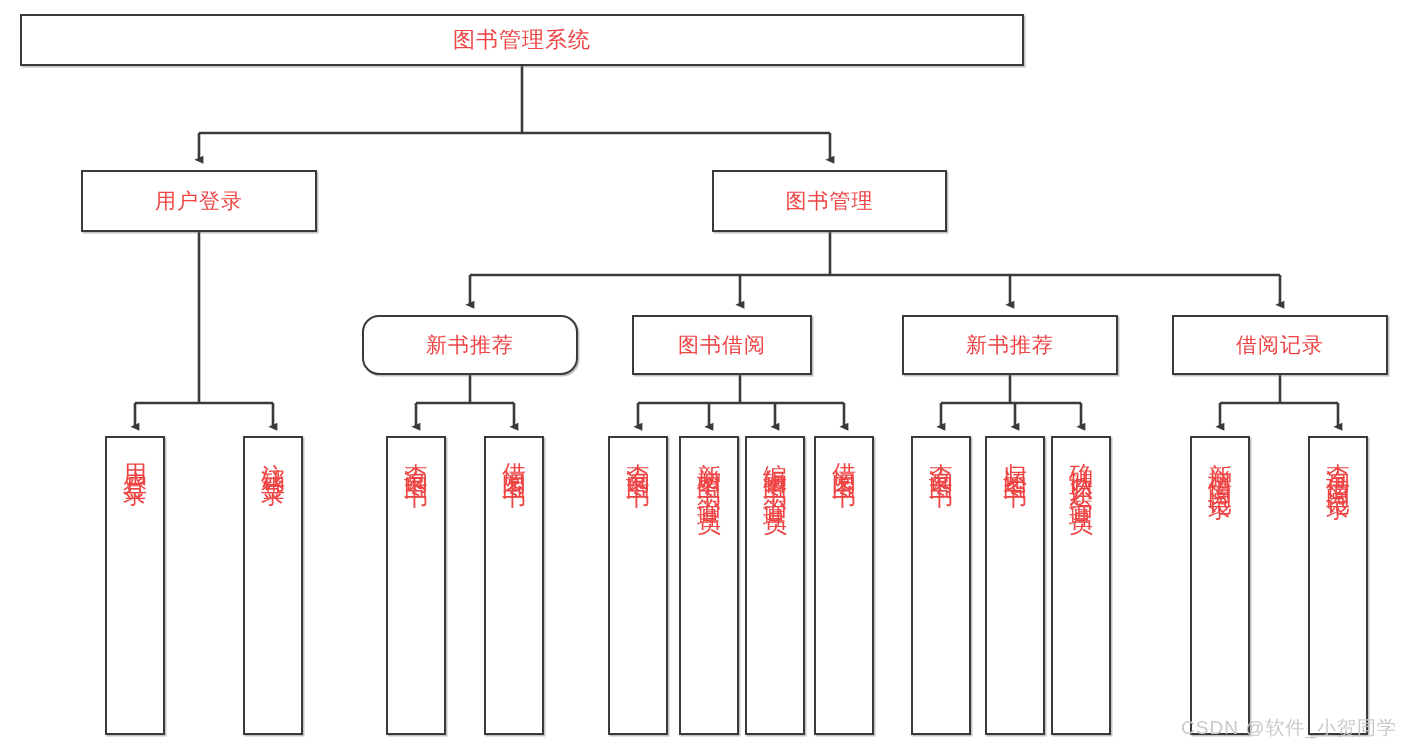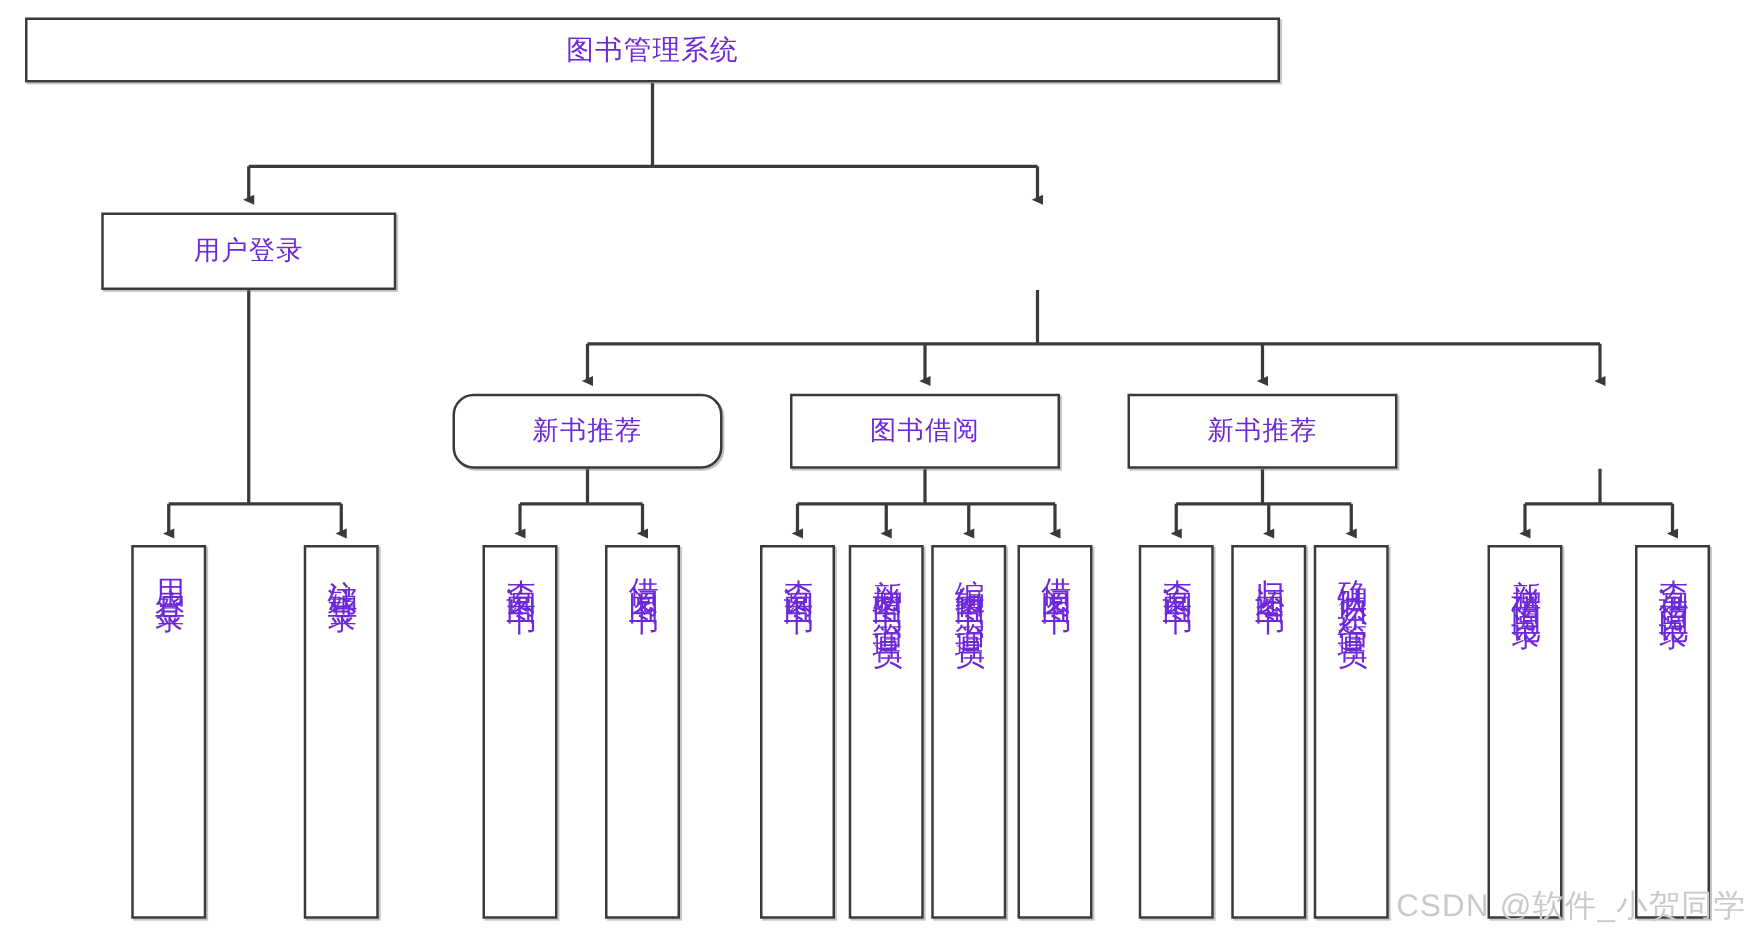--- a/index.html
+++ b/index.html
@@ -13,22 +13,23 @@
   svg#edges{position:absolute;left:0;top:0;width:1405px;height:747px;}
 
   .node{
     position:absolute;
     box-sizing:border-box;
     background:#ffffff;
     border:2.5px solid #3a3a3a;
     display:flex;
     align-items:center;
     justify-content:center;
-    color:#6d28d9;
+    color:#ef4444;
     box-shadow:1.5px 1.5px 0 rgba(120,120,120,0.45);
+    font-family:Liberation Serif, serif;
   }
   .node .lbl{
     display:block;
     line-height:1.18;
     text-align:center;
     white-space:pre;
   }
   .h-node .lbl{font-size:21px;letter-spacing:1px;}
   .root .lbl{font-size:22px;letter-spacing:1px;}
 
@@ -43,21 +44,21 @@
     font-size:24px;
     letter-spacing:7px;
     line-height:1;
     white-space:nowrap;
   }
 
   .watermark{
     position:absolute;
     right:8px;
     bottom:6px;
-    font-size:25px;
+    font-size:19px;
     color:#c9c9c9;
     letter-spacing:1px;
     white-space:nowrap;
     pointer-events:none;
   }
 </style>
 </head>
 <body>
 
 <div id="canvas">
@@ -112,29 +113,35 @@
     </g>
   </svg>
 
   <div class="node root h-node" style="left: 20px; top: 14px; width: 1004px; height: 52px;">
     <span class="lbl">图书管理系统</span>
   </div>
 
   <div class="node h-node" style="left: 81px; top: 170px; width: 236px; height: 62px;">
     <span class="lbl">用户登录</span>
   </div>
+  <div class="node h-node" style="left: 712px; top: 170px; width: 235px; height: 62px;">
+    <span class="lbl">图书管理</span>
+  </div>
 
   <div class="node h-node" style="left: 362px; top: 315px; width: 216px; height: 60px; border-radius: 17px;">
     <span class="lbl">新书推荐</span>
   </div>
-  <div class="node h-node" style="left: 632px; top: 315px; width: 216px; height: 60px;">
+  <div class="node h-node" style="left: 632px; top: 315px; width: 180px; height: 60px;">
     <span class="lbl">图书借阅</span>
   </div>
   <div class="node h-node" style="left: 902px; top: 315px; width: 216px; height: 60px;">
     <span class="lbl">新书推荐</span>
+  </div>
+  <div class="node h-node" style="left: 1172px; top: 315px; width: 216px; height: 60px;">
+    <span class="lbl">借阅记录</span>
   </div>
 
   <div class="node v-node" style="left: 105px; top: 436px; width: 60px; height: 299px;">
     <span class="lbl">用户登录</span>
   </div>
   <div class="node v-node" style="left: 243px; top: 436px; width: 60px; height: 299px;">
     <span class="lbl">注销登录</span>
   </div>
   <div class="node v-node" style="left: 386px; top: 436px; width: 60px; height: 299px;">
     <span class="lbl">查询图书</span>

